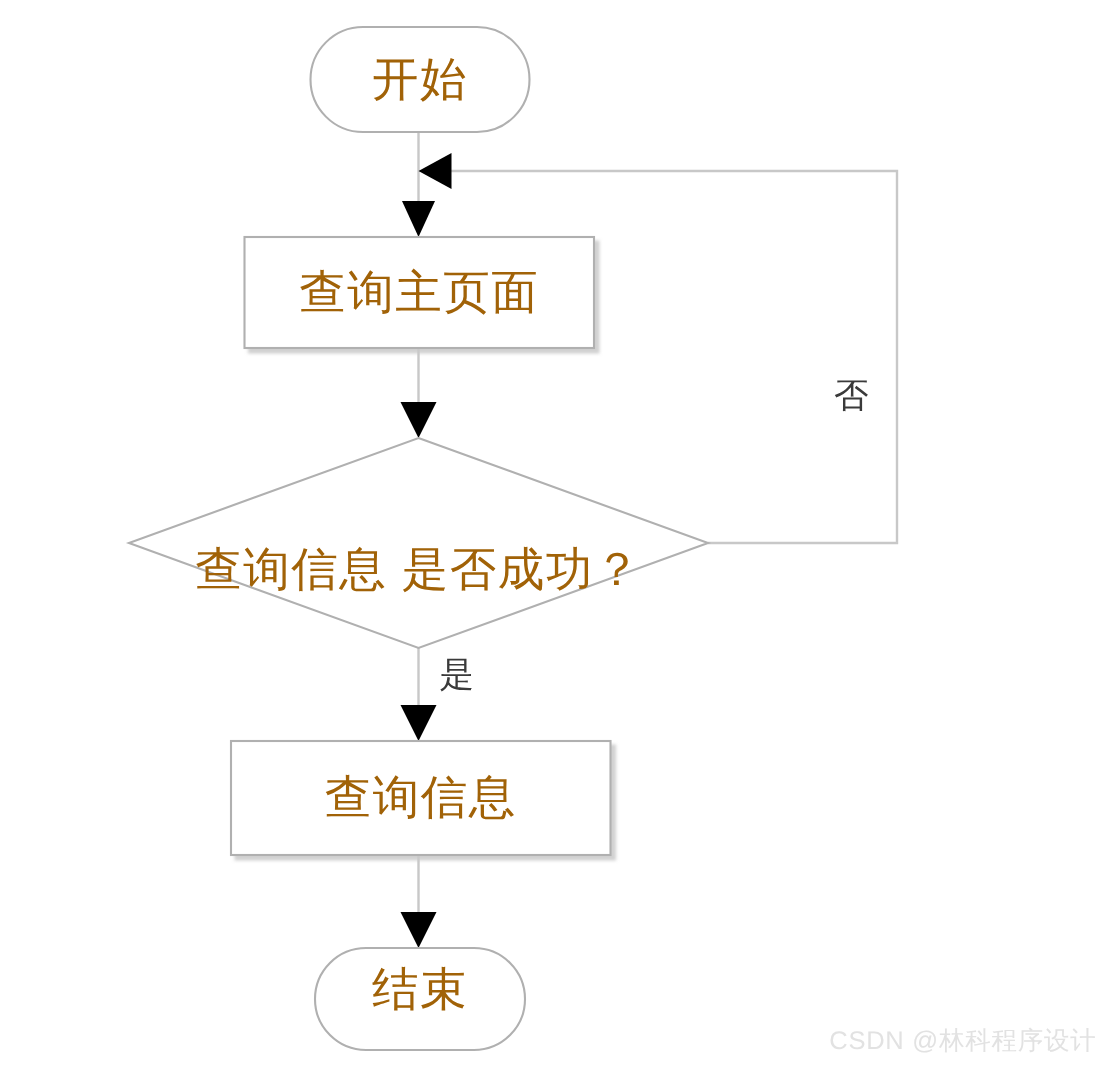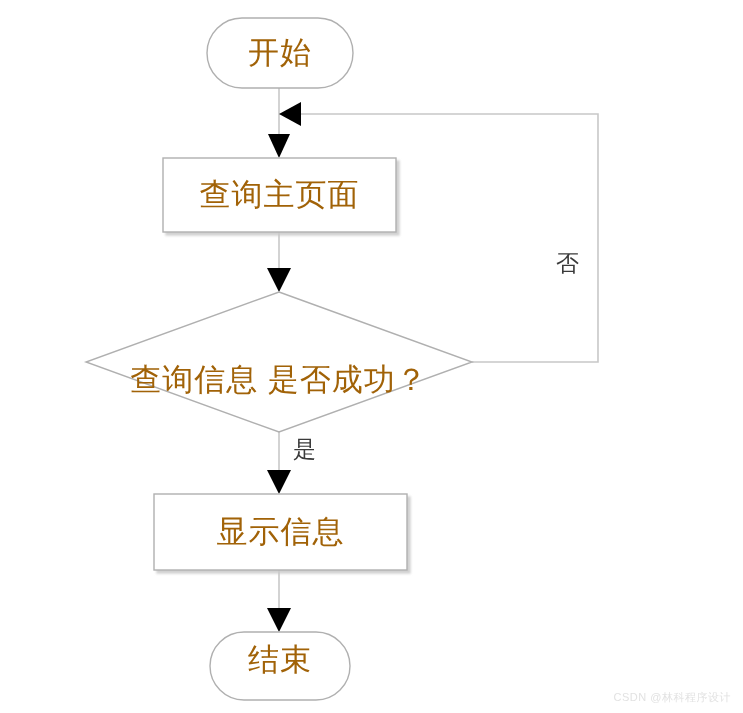--- a/index.html
+++ b/index.html
@@ -38,21 +38,21 @@
   .edge-label {
     position: absolute;
     color: #3a3a3a;
     font-size: 23px;
     white-space: nowrap;
   }
   #watermark {
     position: absolute;
     right: 12px;
     bottom: 8px;
-    font-size: 11px;
+    font-size: 17px;
     color: #e2e2e2;
     letter-spacing: 0.5px;
     white-space: nowrap;
   }
 </style>
 </head>
 <body>
 
 <div id="canvas">
 
@@ -89,21 +89,21 @@
 
     <rect x="210" y="632" width="140" height="68" rx="34" ry="34" fill="#ffffff" stroke="#b0b0b0" stroke-width="1.4"></rect>
   </svg>
 
   <div class="node-label" style="left:207px; top:18px; width:146px; height:70px;">开始</div>
 
   <div class="node-label" style="left:163px; top:158px; width:233px; height:74px;">查询主页面</div>
 
   <div class="node-label" style="left:86px; top:350px; width:386px; height:60px;">查询信息 是否成功？</div>
 
-  <div class="node-label" style="left:154px; top:494px; width:253px; height:76px;">显示信息</div>
+  <div class="node-label" style="left:154px; top:494px; width:253px; height:76px;">查询信息</div>
 
   <div class="node-label" style="left:210px; top:632px; width:140px; height:56px;">结束</div>
 
   <div class="edge-label" style="left:556px; top:248px;">否</div>
 
   <div class="edge-label" style="left:293px; top:434px;">是</div>
 
   <div id="watermark">CSDN @林科程序设计</div>
 
 </div>

